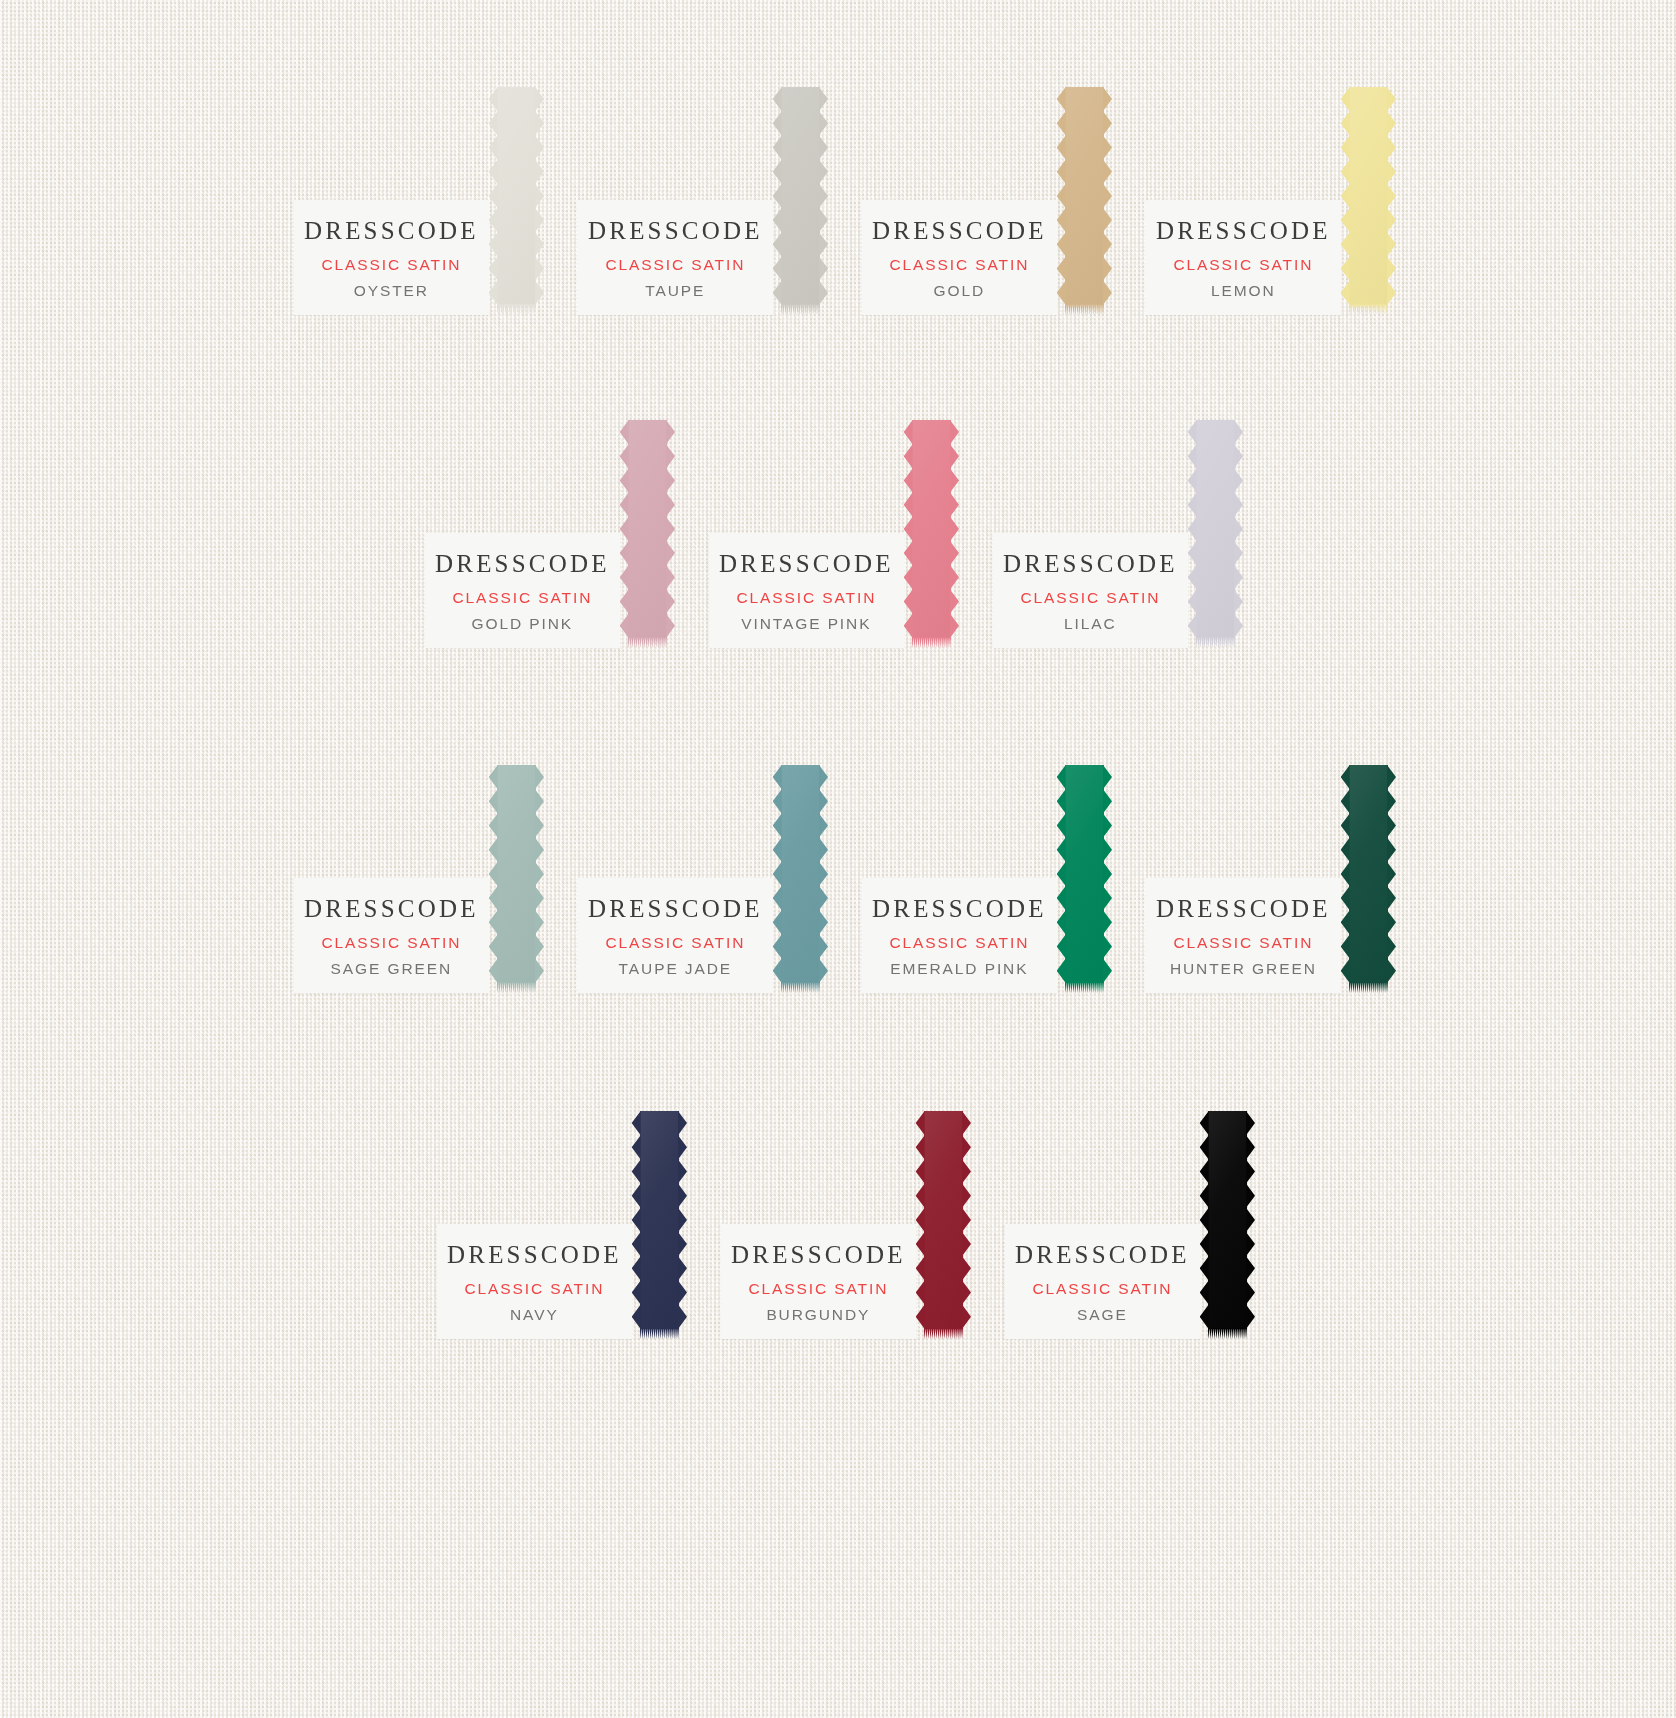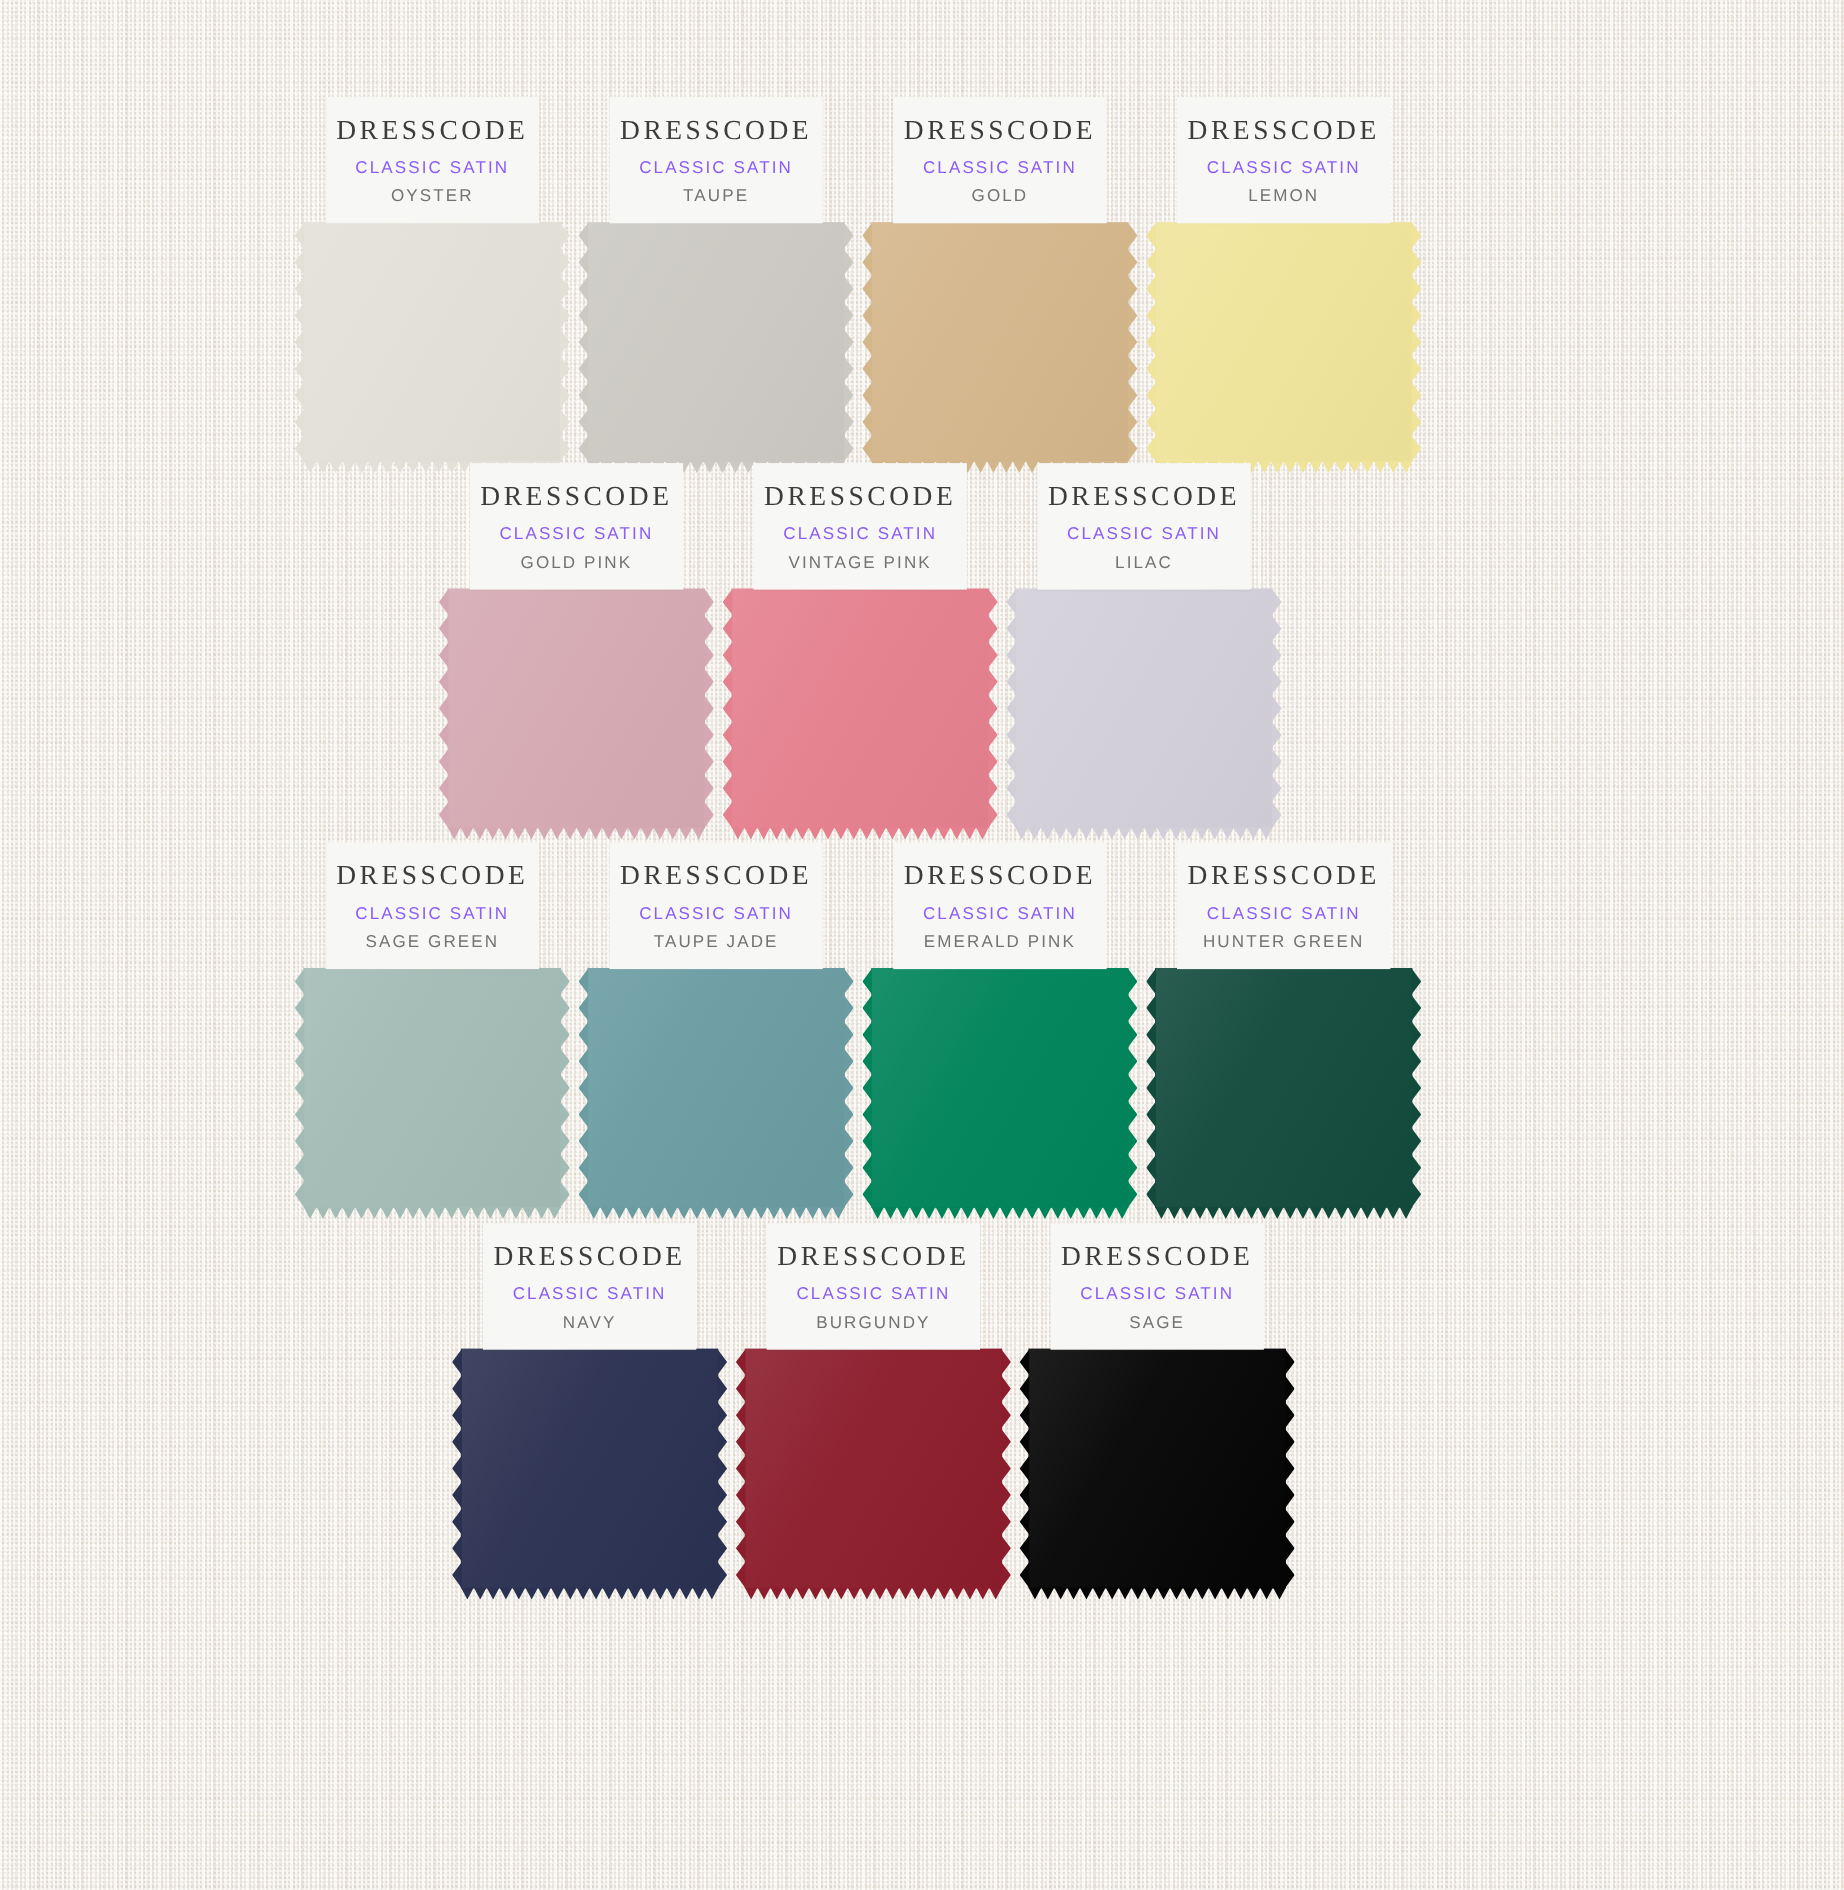--- a/index.html
+++ b/index.html
@@ -81,22 +81,23 @@
 
   .swatch-row {
     position: absolute;
     display: flex;
   }
 
   .swatch-card {
     position: relative;
     width: 250px;
     display: flex;
-    flex-direction: column;
-    align-items: center;
+    flex-direction: row;
+    align-items: flex-end;
+    margin-left: 26px;
   }
 
   
   .card-label {
     position: relative;
     z-index: 3;
     background: #f7f7f6;
     padding: 18px 10px 13px 10px;
     text-align: center;
     box-shadow: 0 1px 2px rgba(120,112,100,0.07);
@@ -110,21 +111,21 @@
     line-height: 1.05;
     font-weight: 400;
     margin-bottom: 11px;
     white-space: nowrap;
   }
 
   .collection-name {
     font-family: "Liberation Sans", sans-serif;
     font-size: 15.5px;
     letter-spacing: 1.9px;
-    color: #8b5cf6;
+    color: #ef4444;
     line-height: 1.35;
     white-space: nowrap;
   }
 
   .color-name {
     font-family: "Liberation Sans", sans-serif;
     font-size: 15.5px;
     letter-spacing: 1.9px;
     color: #737373;
     line-height: 1.35;

